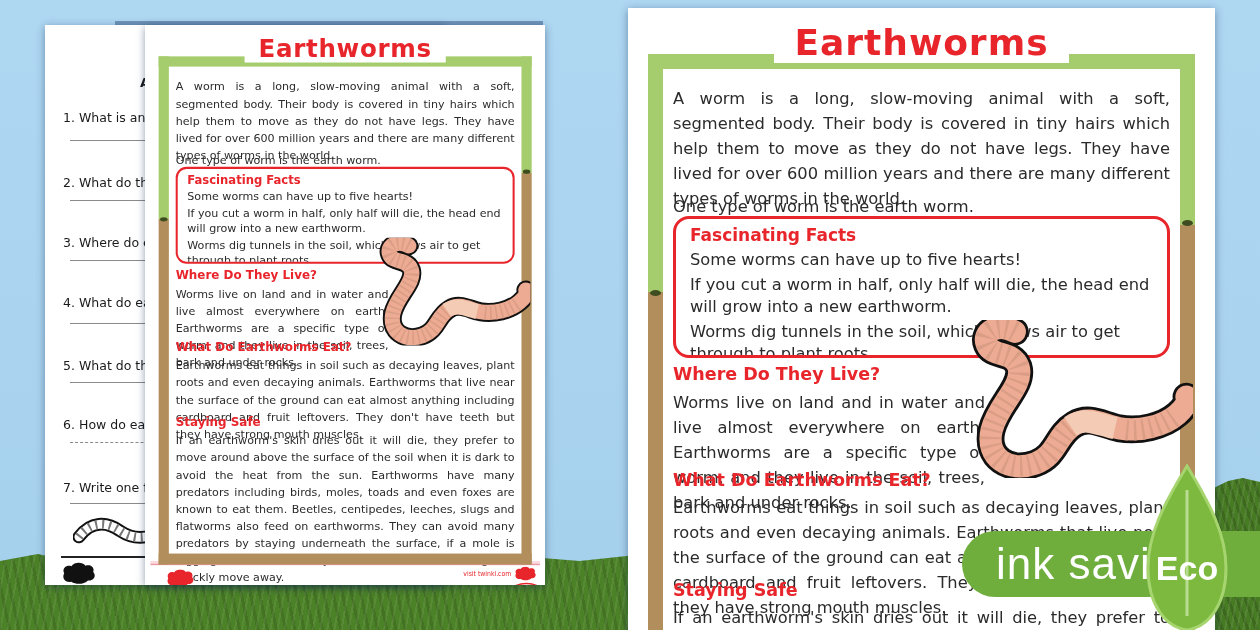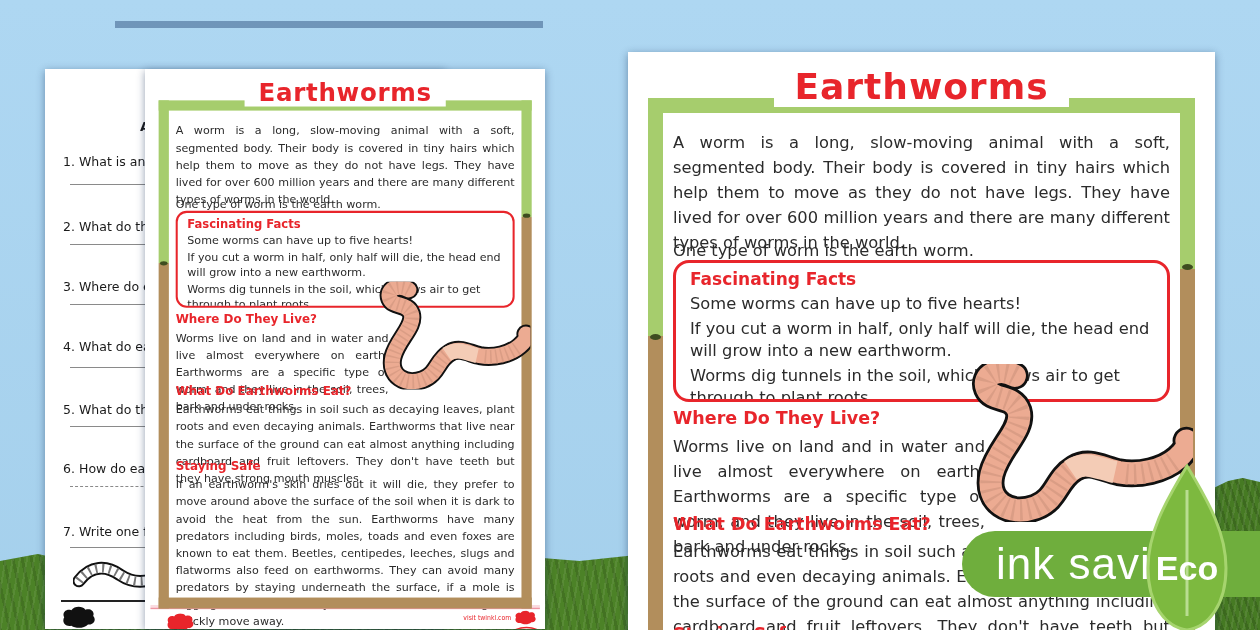--- a/index.html
+++ b/index.html
@@ -26,21 +26,21 @@
   .grass-mound{
     position:absolute;left:1202px;top:478px;width:58px;height:170px;z-index:2;
     background-color:#467a23;
     background-image:
       repeating-linear-gradient(100deg, rgba(255,255,255,.08) 0 2px, transparent 2px 6px),
       repeating-linear-gradient(70deg, rgba(0,0,0,.14) 0 3px, transparent 3px 8px);
     clip-path:polygon(0 100%,0 26px,20% 10px,45% 3px,70% 0,100% 4px,100% 100%);
   }
   .behind-strip{position:absolute;left:115px;top:21px;width:428px;height:7px;background:#5b7fa6;opacity:.75;z-index:1;}
   
-  .page{position:absolute;background:#fff;box-shadow:0 2px 8px rgba(15,40,80,.45);margin-top:44px;}
+  .page{position:absolute;background:#fff;box-shadow:0 2px 8px rgba(15,40,80,.45);}
   .ws-page{left:45px;top:25px;width:400px;height:560px;z-index:3;}
   .mid-page{left:145px;top:25px;width:400px;height:560px;z-index:4;overflow:hidden;}
   .right-page{left:628px;top:8px;width:587px;height:840px;z-index:5;}
   
   .article{position:relative;width:587px;height:815px;background:#fff;}
   .mid-page .article{transform:scale(0.682);transform-origin:0 0;}
   .a-title{
     position:absolute;top:14px;left:0;width:100%;text-align:center;z-index:2;
     font-size:36px;font-weight:bold;color:var(--red);letter-spacing:1px;
   }

